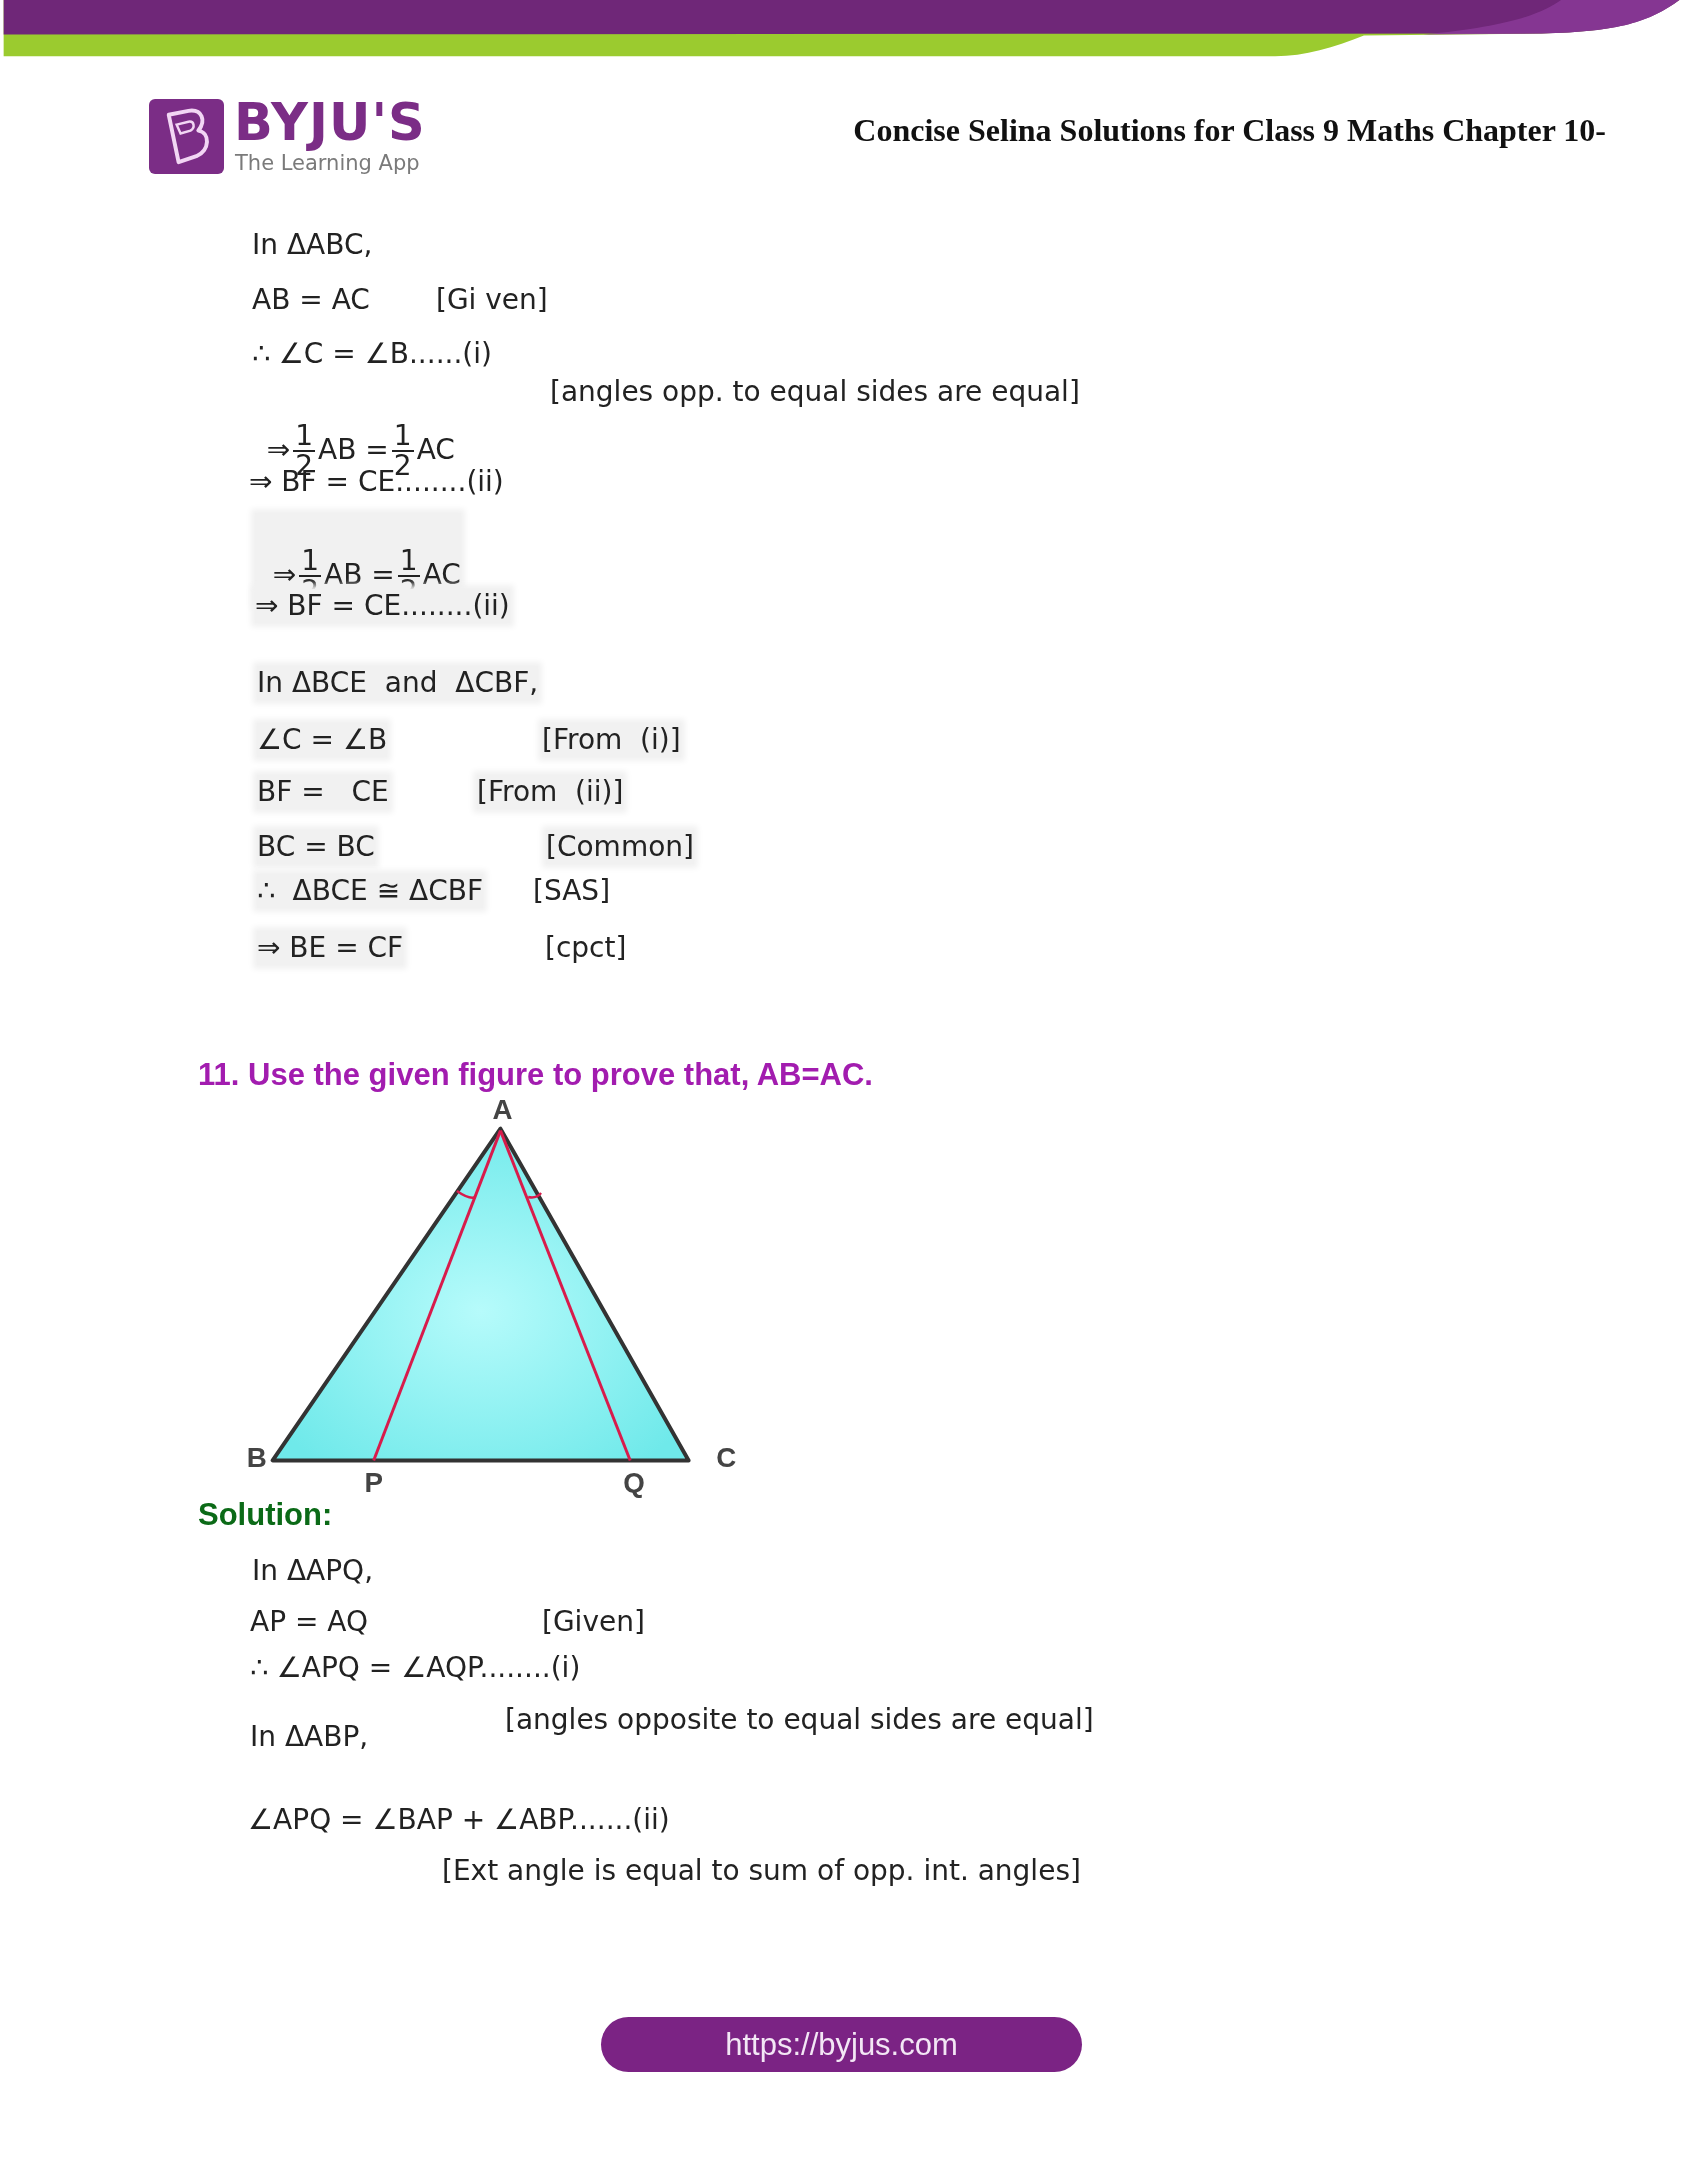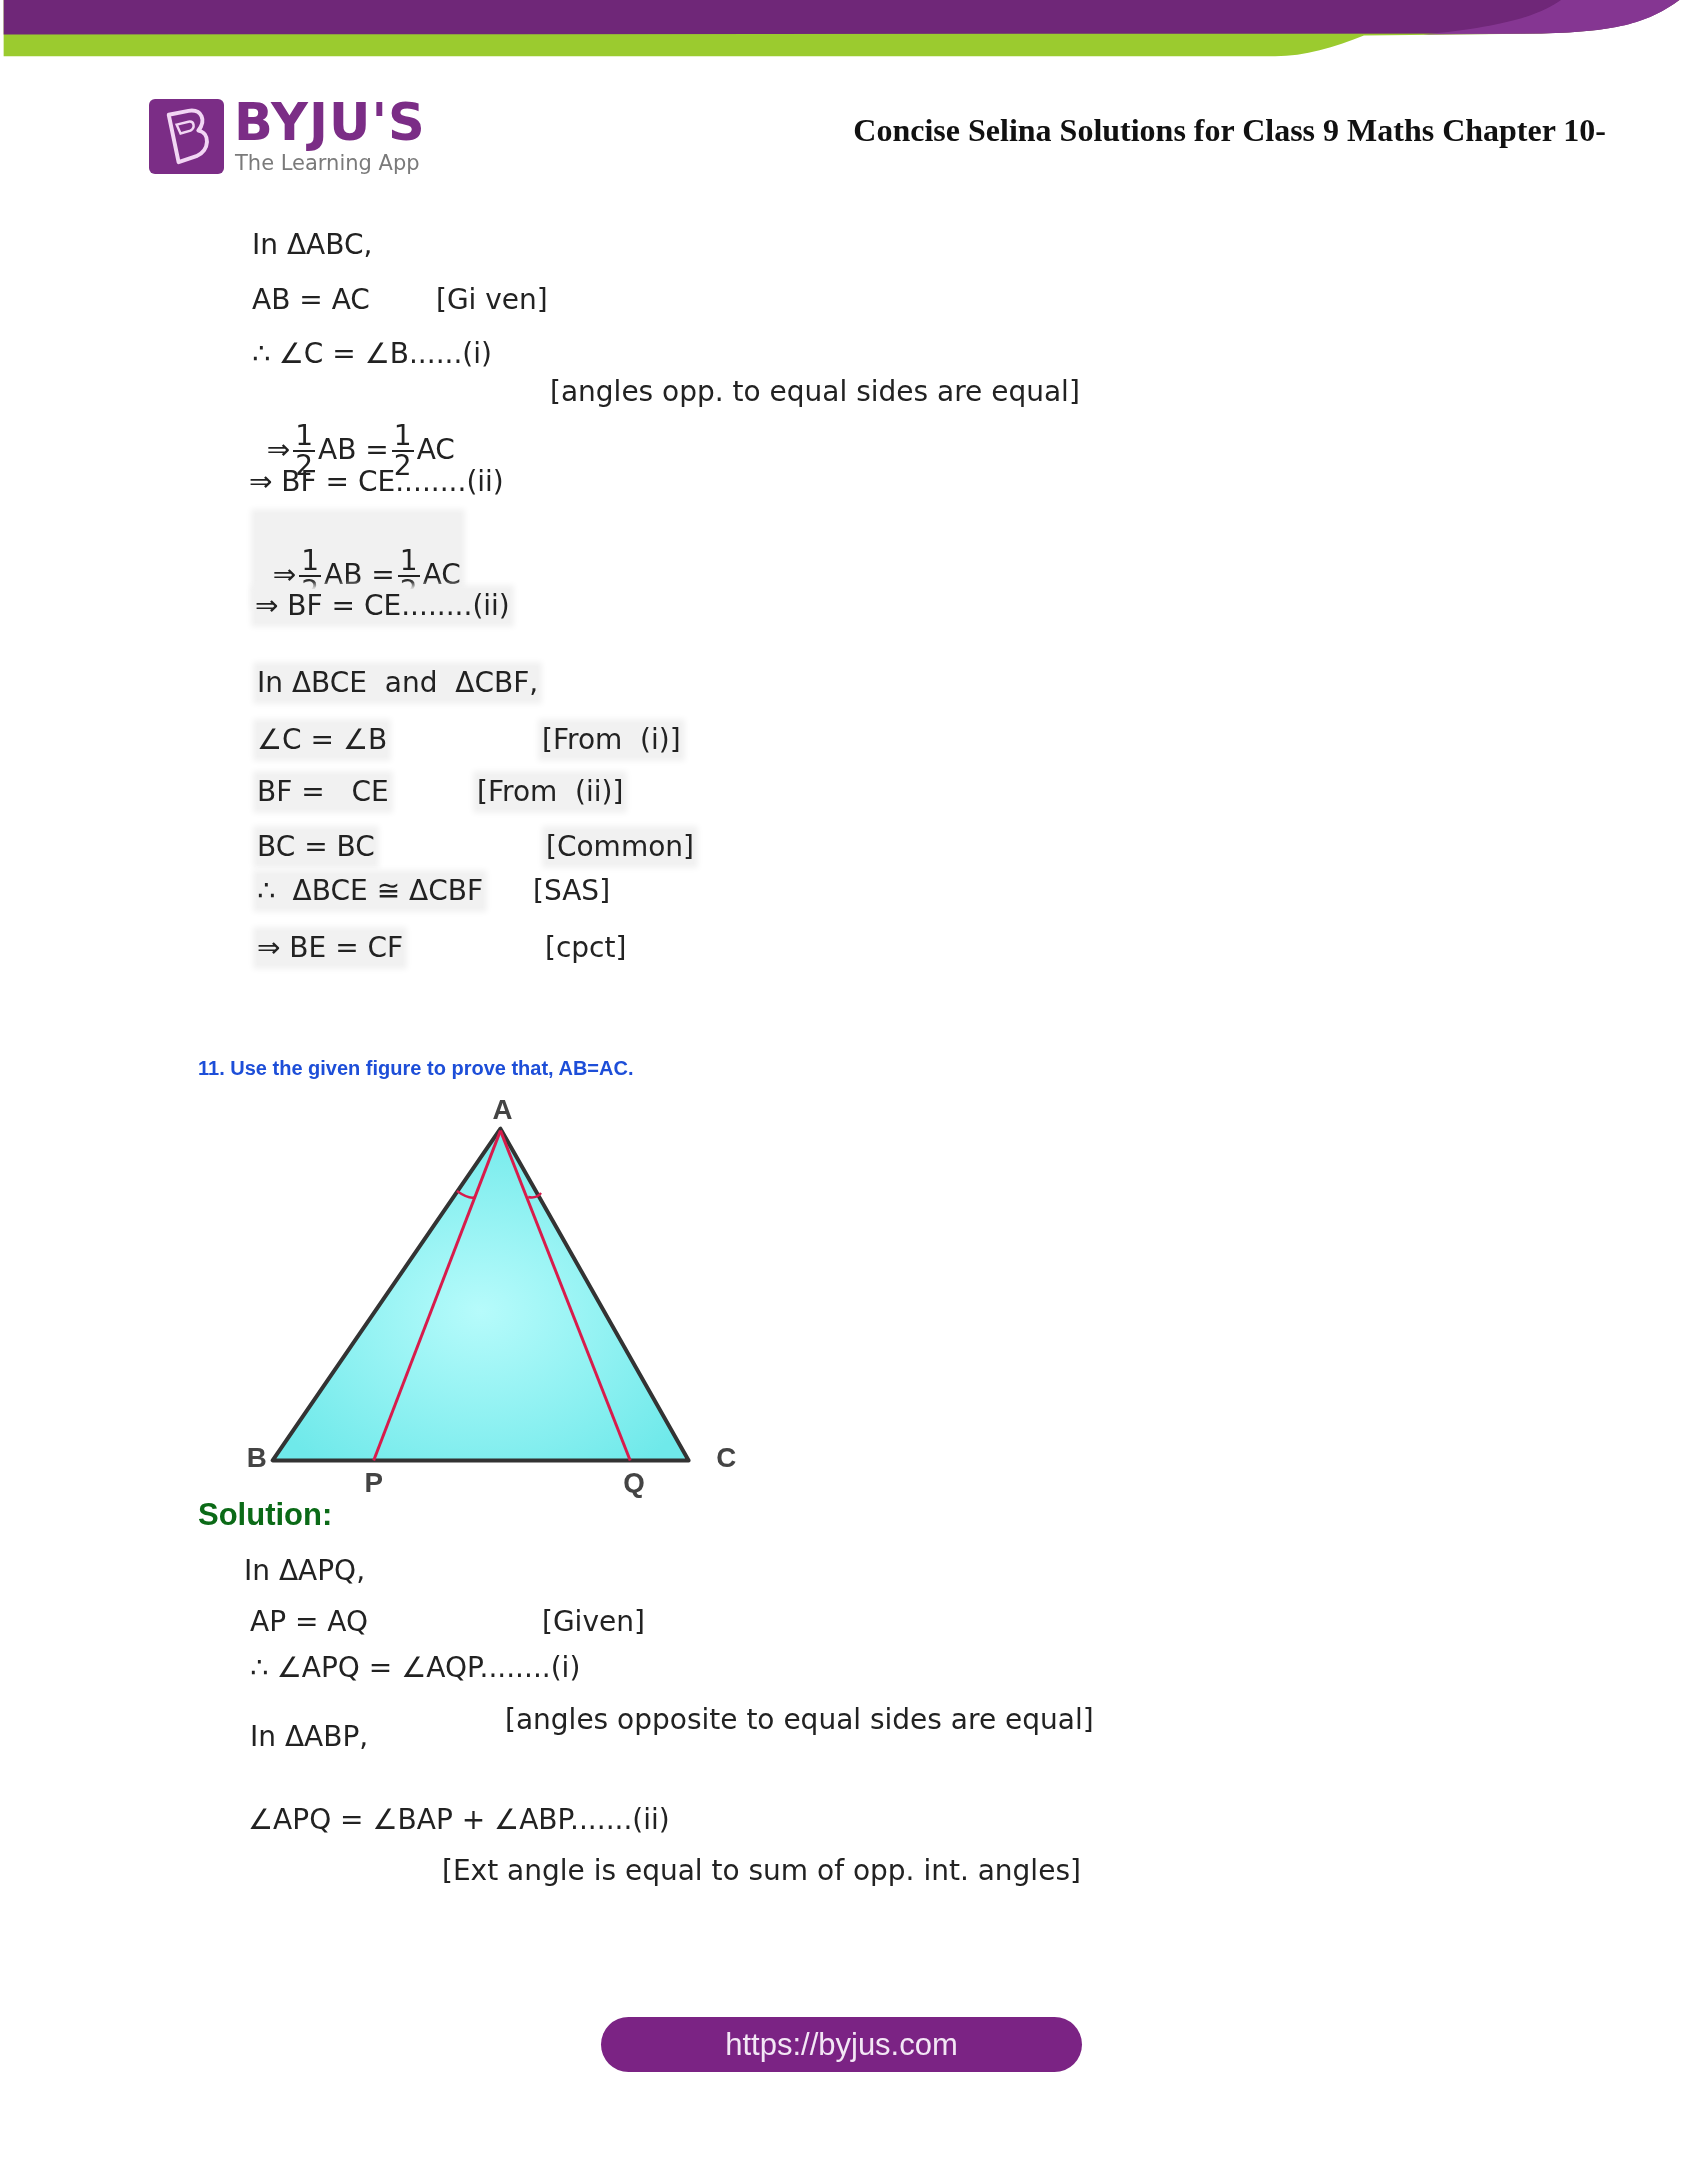--- a/index.html
+++ b/index.html
@@ -12,21 +12,21 @@
   .logo-tag { position: absolute; left: 86px; top: 51px; font-family: "DejaVu Sans", sans-serif; font-size: 21px; color: #7a7a7a; line-height: 26px; white-space: nowrap; }
 
   .doc-title { position: absolute; right: 77px; top: 111px; text-align: right; font-family: "Liberation Serif", serif; font-weight: bold; font-size: 32px; line-height: 38px; color: #111; }
 
   .m { position: absolute; font-family: "DejaVu Sans", sans-serif; font-size: 28px; color: #222; white-space: pre; line-height: 34px; font-weight: normal; letter-spacing: 0px; }
   .shade { background: #f1f1f1; box-shadow: 0 0 6px 4px #f1f1f1; }
   .frac { display: inline-block; vertical-align: middle; text-align: center; line-height: 28px; margin: 0 3px; }
   .frac span { display: block; }
   .frac .num { border-bottom: 2px solid #222; padding: 0 2px; }
 
-  .q-title { position: absolute; left: 198px; top: 1057px; font-family: "Liberation Sans", sans-serif; font-weight: bold; font-size: 20px; color: #1d4ed8; text-align: right; }
+  .q-title { position: absolute; left: 198px; top: 1057px; font-family: "Liberation Sans", sans-serif; font-weight: bold; font-size: 31px; color: #a21caf; text-align: right; }
   .sol-title { position: absolute; left: 198px; top: 1497px; font-family: "Liberation Sans", sans-serif; font-weight: bold; font-size: 31px; color: #0b6a17; }
 
   .figure { position: absolute; left: 228px; top: 1089px; width: 535px; height: 416px; }
 
   .footer-pill { position: absolute; left: 601px; top: 2017px; width: 481px; height: 55px; background: #7b2384; border-radius: 28px; color: #f3e6f5; font-family: "Liberation Sans", sans-serif; font-size: 31px; text-align: center; line-height: 55px; }
 </style>
 </head>
 <body>
 
 <svg class="topbar" viewBox="0 0 1700 70" width="1683" height="69">
@@ -106,21 +106,21 @@
   <path d="M533 1209 Q541 1211 546 1205" fill="none" stroke="#d81b4b" stroke-width="2.5"></path>
   <text x="507" y="1130" font-family="Liberation Sans, sans-serif" font-weight="bold" font-size="28" fill="#444" text-anchor="middle">A</text>
   <text x="259" y="1482" font-family="Liberation Sans, sans-serif" font-weight="bold" font-size="28" fill="#444" text-anchor="middle">B</text>
   <text x="733" y="1482" font-family="Liberation Sans, sans-serif" font-weight="bold" font-size="28" fill="#444" text-anchor="middle">C</text>
   <text x="377" y="1507" font-family="Liberation Sans, sans-serif" font-weight="bold" font-size="28" fill="#444" text-anchor="middle">P</text>
   <text x="640" y="1507" font-family="Liberation Sans, sans-serif" font-weight="bold" font-size="28" fill="#444" text-anchor="middle">Q</text>
 </svg>
 
 <div class="sol-title">Solution:</div>
 
-<div class="m" style="left:244px; top:1554px;text-align:center;">In ΔAPQ,</div>
+<div class="m" style="left:252px; top:1554px;text-align:center;">In ΔAPQ,</div>
 
 <div class="m" style="left:250px; top:1605px;">AP = AQ</div>
 <div class="m" style="left:542px; top:1605px;">[Given]</div>
 
 <div class="m" style="left:250px; top:1651px;">∴ ∠APQ = ∠AQP........(i)</div>
 
 <div class="m" style="left:505px; top:1703px;">[angles opposite to equal sides are equal]</div>
 
 <div class="m" style="left:250px; top:1720px;">In ΔABP,</div>
 

